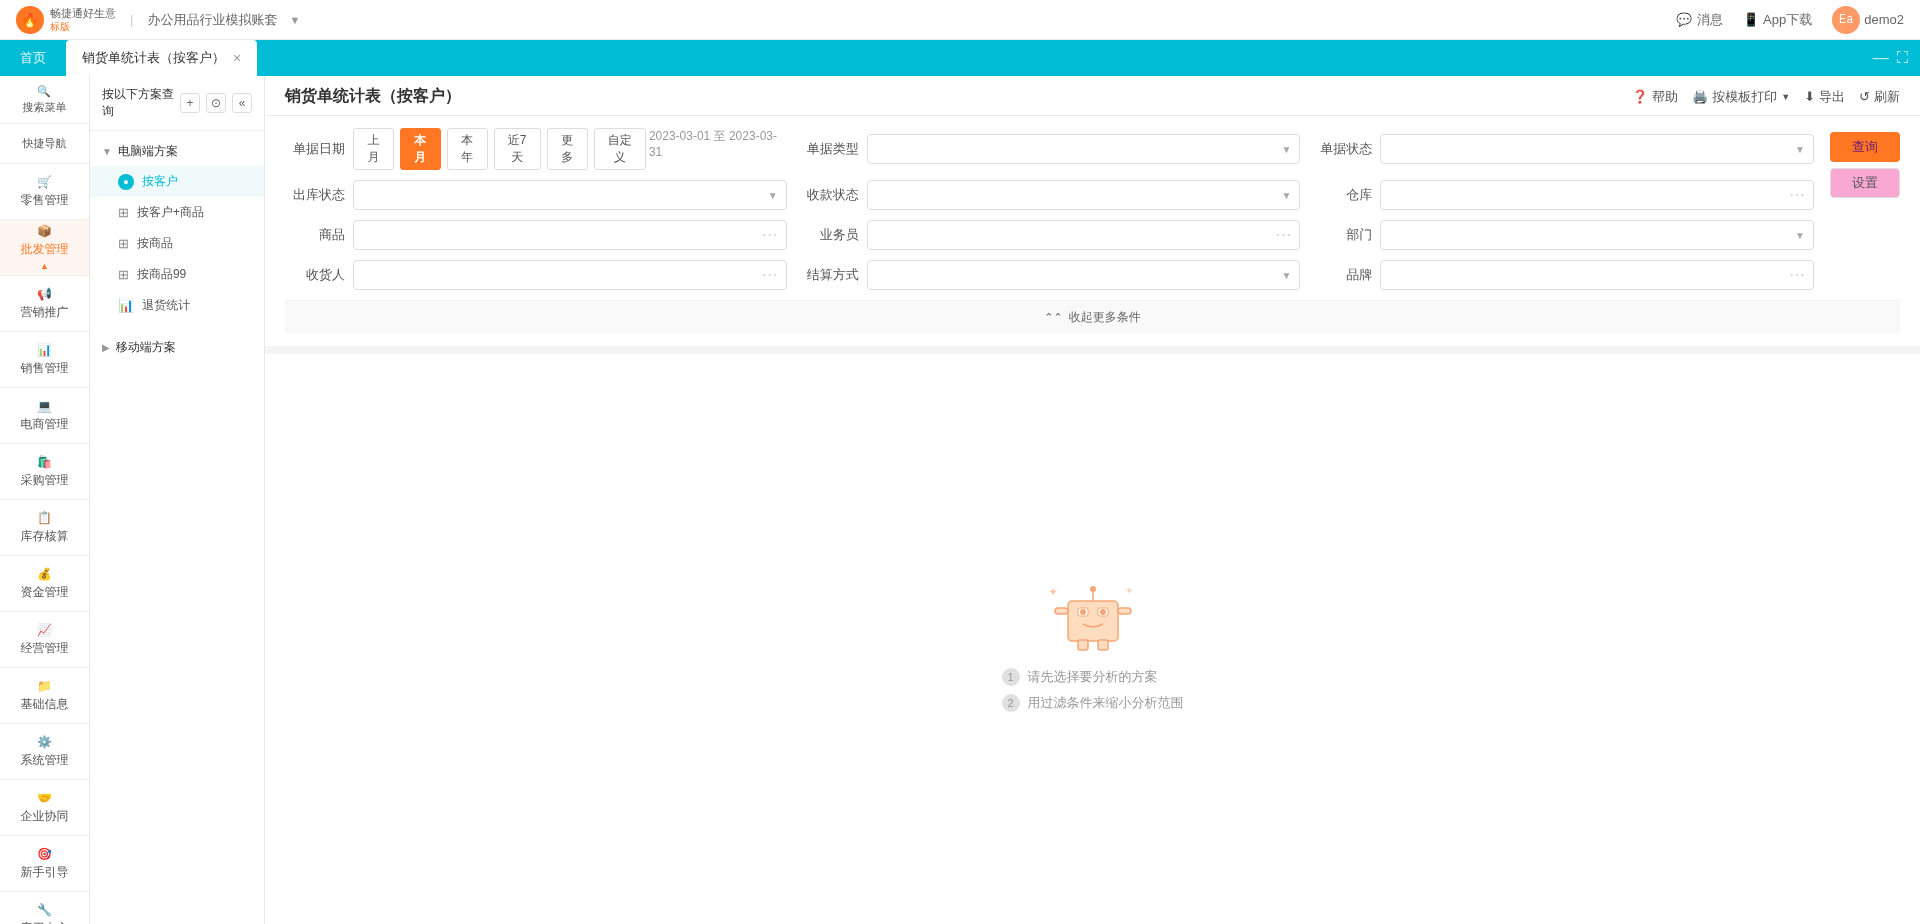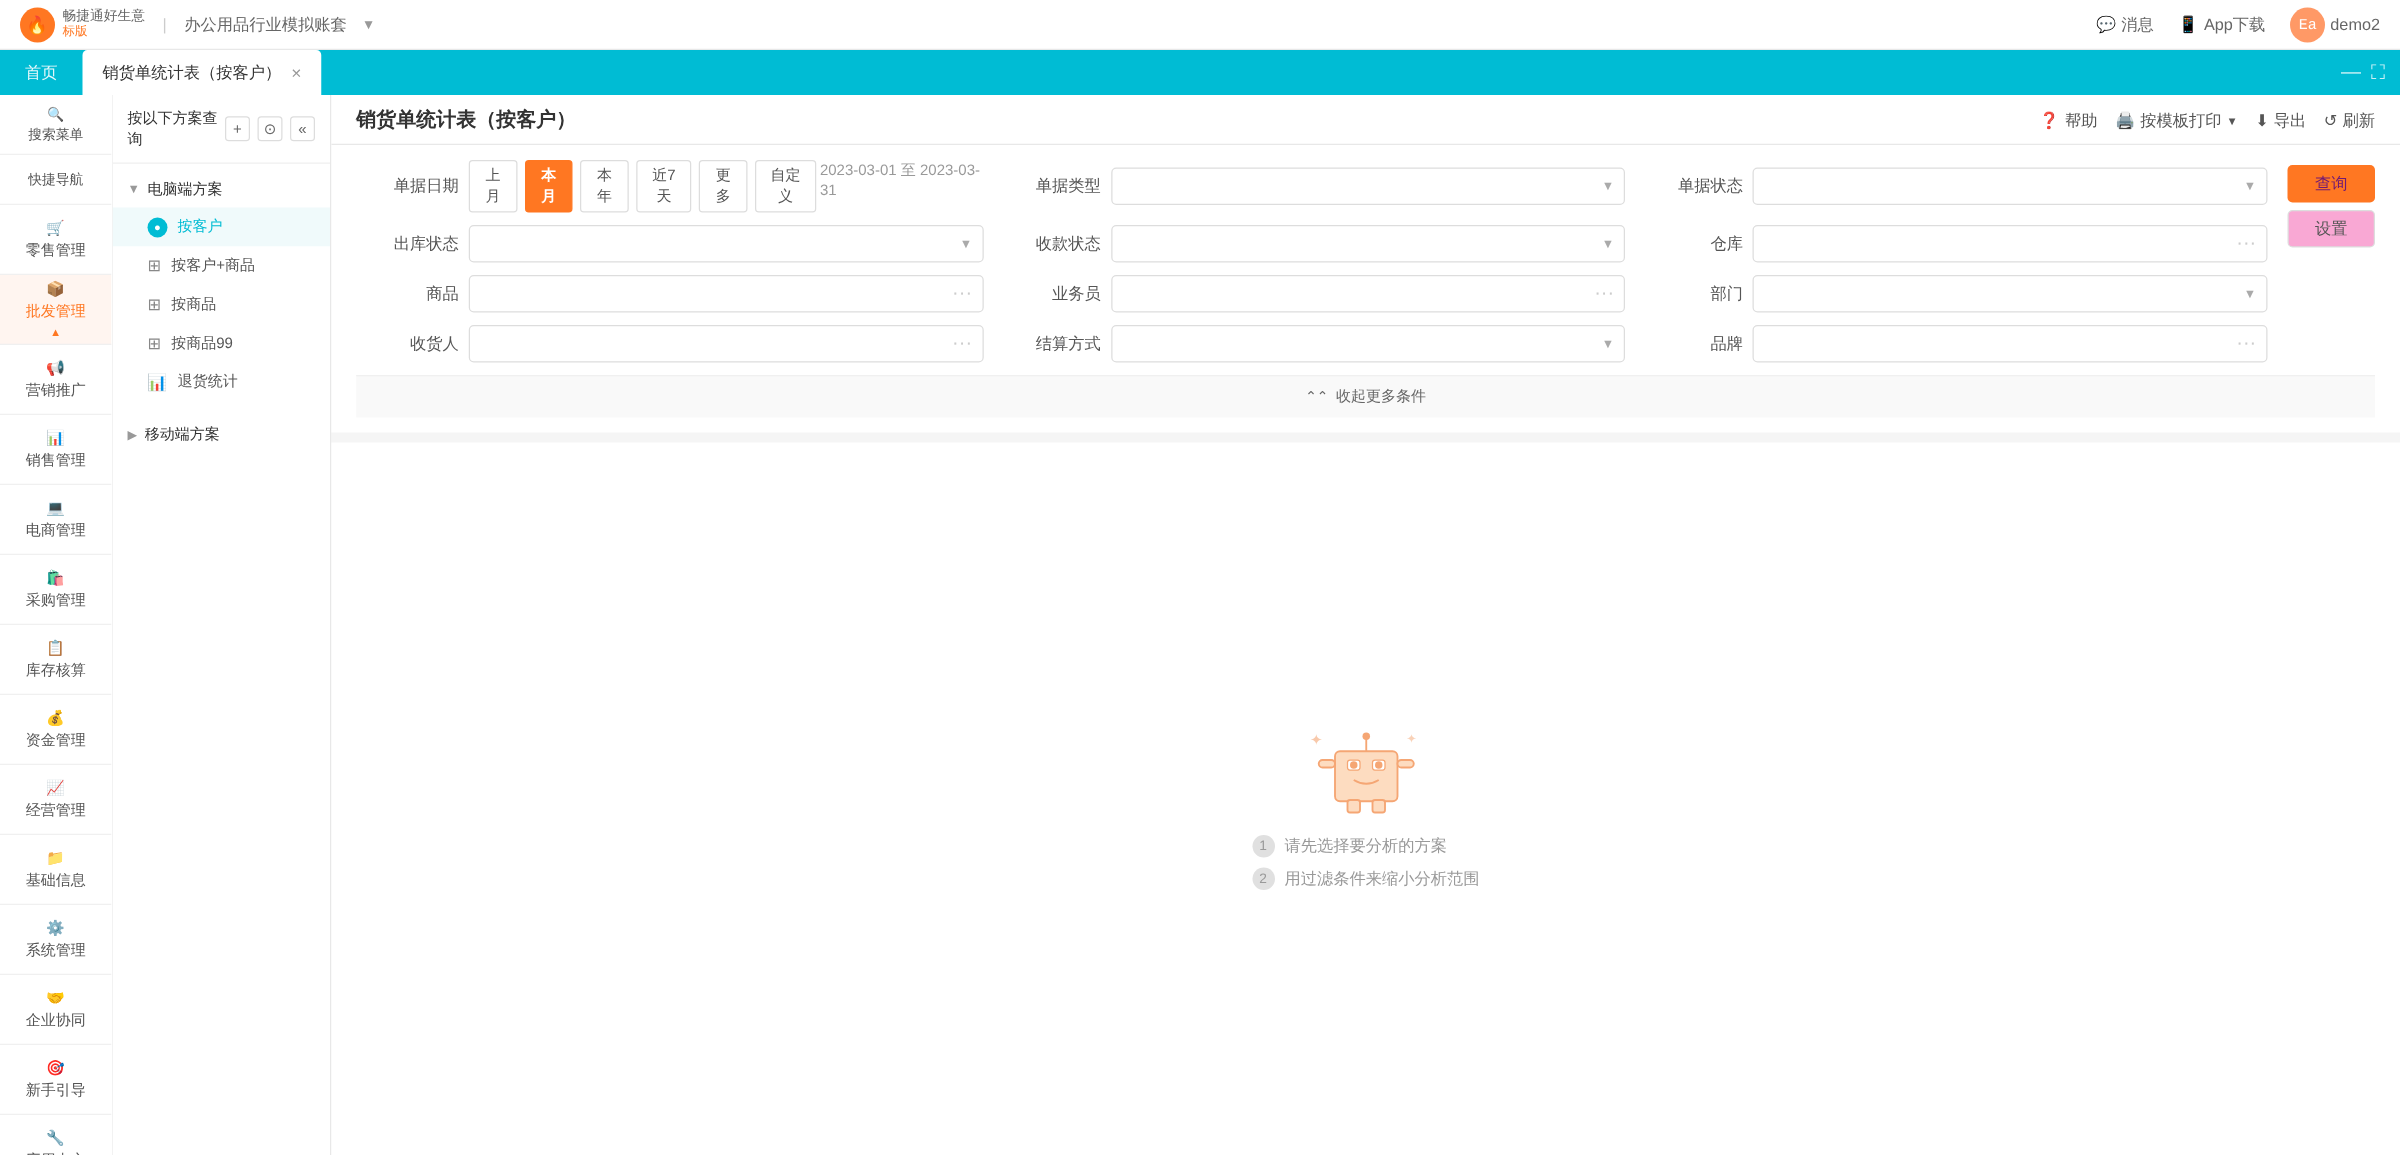--- a/index.html
+++ b/index.html
@@ -314,21 +314,20 @@
       border-radius: 4px;
       cursor: pointer;
       font-size: 13px;
     }
     .filter-label {
       font-size: 13px;
       color: #555;
       white-space: nowrap;
       min-width: 55px;
       text-align: right;
-      margin-left: 22px;
     }
     .filter-date-group {
       display: flex;
       align-items: center;
       gap: 6px;
     }
     .date-quick-btn {
       padding: 3px 8px;
       border: 1px solid #ddd;
       border-radius: 3px;
@@ -454,21 +453,21 @@
   </style>
 </head>
 <body>
 
 <div class="top-header">
   <div class="header-left">
     <div class="logo-area">
       <div class="logo-icon">🔥</div>
       <div class="logo-text">
         <div>畅捷通好生意</div>
-        <div style="color:#ff7722;font-size:10px;font-family:Liberation Mono, monospace;">标版</div>
+        <div style="color:#ff7722;font-size:10px;">标版</div>
       </div>
     </div>
     <span style="color:#ccc;margin:0 6px;">|</span>
     <span class="header-title">办公用品行业模拟账套</span>
     <span style="color:#999;font-size:11px;cursor:pointer;margin-left:4px;">▼</span>
   </div>
   <div class="header-right">
     <div class="header-btn">
       <span>💬</span>
       <span>消息</span>

